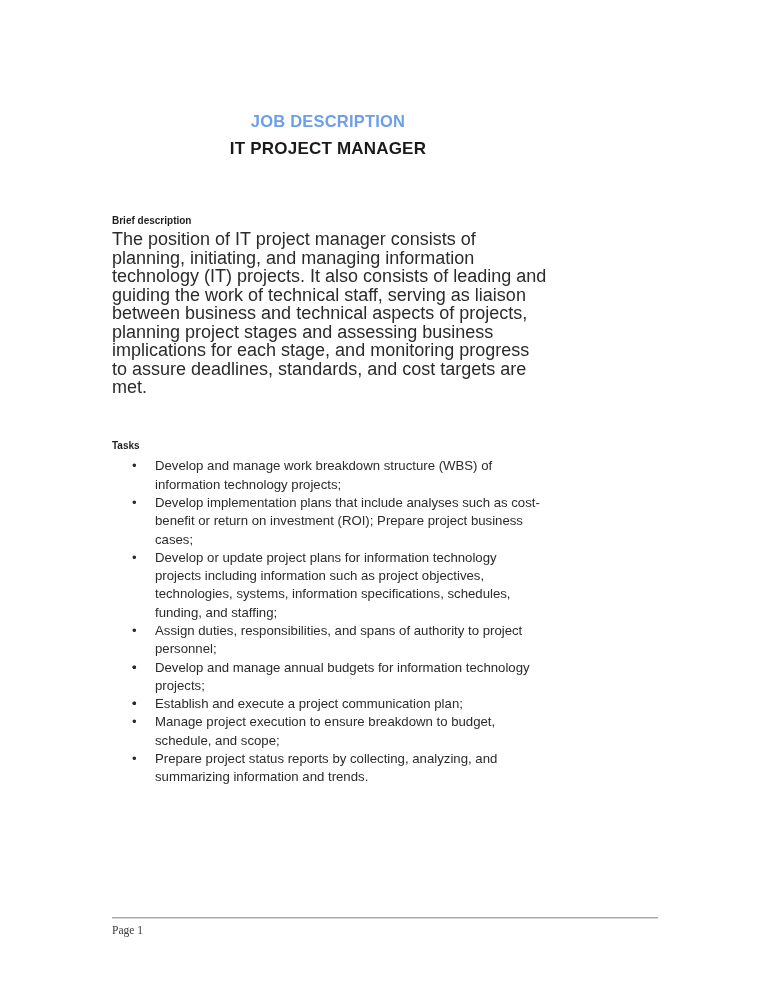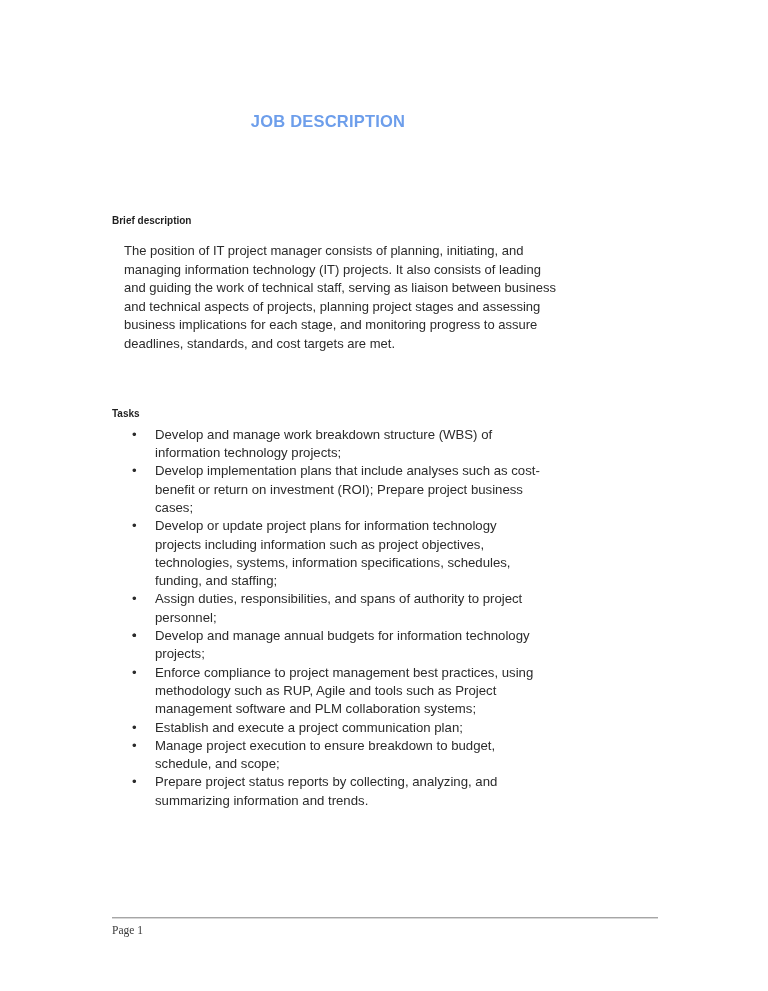--- a/index.html
+++ b/index.html
@@ -54,25 +54,25 @@
     width: 440px;
   }
   .section-heading {
     font-size: 10px;
     font-weight: bold;
     color: #1f1f1f;
     line-height: 18.4px;
     margin: 0 0 0 0;
   }
   .para {
-    font-size: 13px;
+    font-size: 18px;
     font-weight: normal;
     color: #2b2b2b;
     line-height: 18.5px;
-    margin: 12px;
+    margin: 0;
     width: 436px;
   }
   .spacer-tasks {
     height: 40px;
   }
 
   
   .task-list {
     list-style: none;
     margin: 2px 0 0 0;
@@ -117,20 +117,21 @@
     line-height: 14px;
   }
 </style>
 </head>
 <body>
 
 <div class="page">
 
   <div class="title-block">
     <p class="doc-kicker">JOB DESCRIPTION</p>
+    <p class="doc-title">IT PROJECT MANAGER</p>
   </div>
 
   <div class="content">
 
     <h2 class="section-heading">Brief description</h2>
     <p class="para">The position of IT project manager consists of planning, initiating, and managing information technology (IT) projects. It also consists of leading and guiding the work of technical staff, serving as liaison between business and technical aspects of projects, planning project stages and assessing business implications for each stage, and monitoring progress to assure deadlines, standards, and cost targets are met.</p>
 
     <div class="spacer-tasks"></div>
 
     <h2 class="section-heading">Tasks</h2>
@@ -154,21 +155,20 @@
       </li>
       <li class="task-item">
         <span class="bullet">•</span>
       </li>
       <li class="task-item">
         <span class="bullet">•</span>
         <span>Develop and manage annual budgets for information technology projects;</span>
       </li>
       <li class="task-item">
         <span class="bullet">•</span>
-        <span>Enforce compliance to project management best practices, using methodology such as RUP, Agile and tools such as Project management software and PLM collaboration systems;</span>
       </li>
       <li class="task-item">
         <span class="bullet">•</span>
         <span>Establish and execute a project communication plan;</span>
       </li>
       <li class="task-item">
         <span class="bullet">•</span>
         <span>Manage project execution to ensure breakdown to budget, schedule, and scope;</span>
       </li>
       <li class="task-item">

